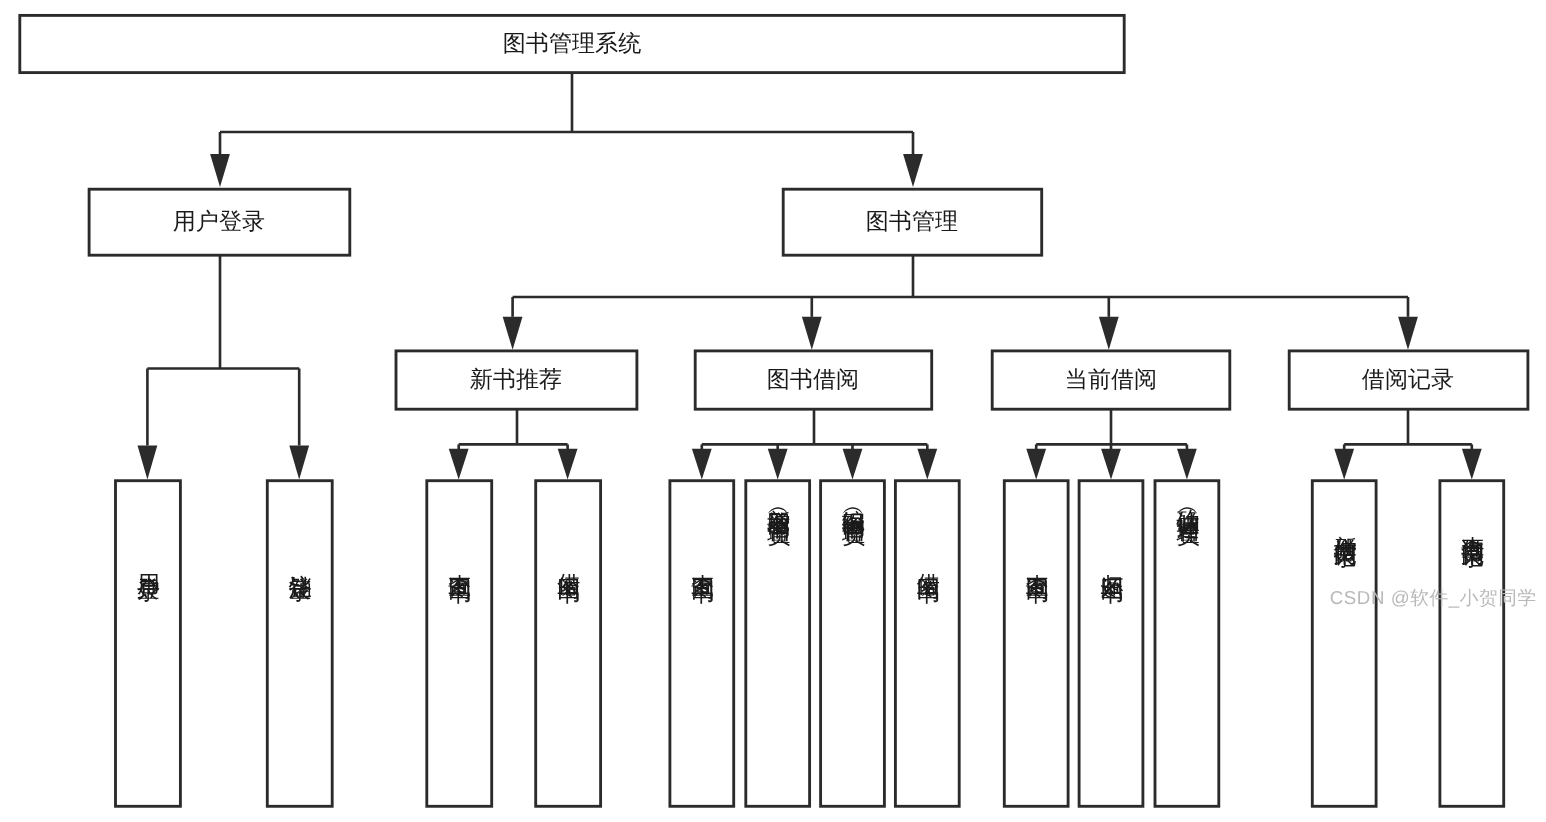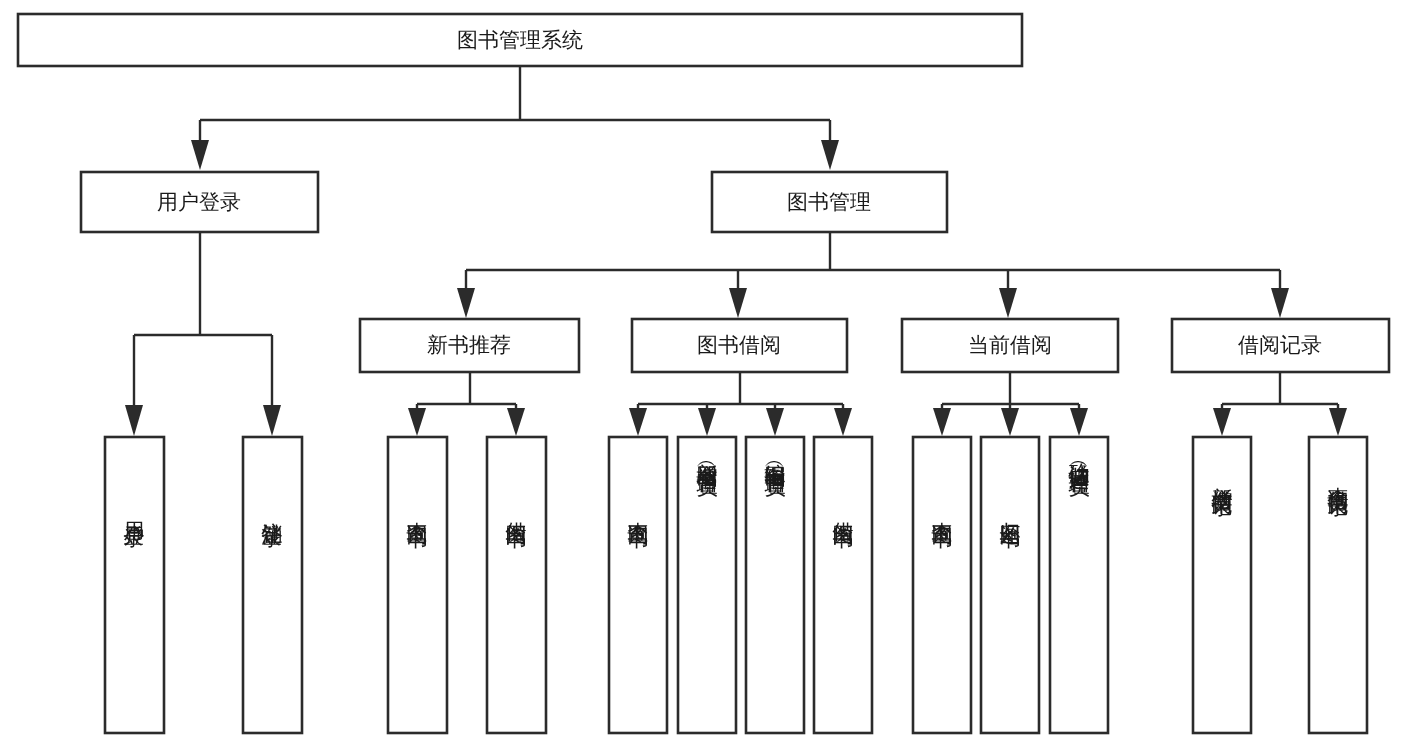--- a/index.html
+++ b/index.html
@@ -203,14 +203,15 @@
   <div class="leaf-label" style="left:765px; top:446px;">编辑图书（管理员）</div>
   <div class="leaf-label" style="left:833px; top:505px;">借阅图书</div>
 
   <div class="leaf-label" style="left:932px; top:505px;">查询图书</div>
   <div class="leaf-label" style="left:1000px; top:505px;">归还图书</div>
   <div class="leaf-label" style="left:1069px; top:446px;">确认归还（管理员）</div>
 
   <div class="leaf-label" style="left:1212px; top:470px;">新增借阅记录</div>
   <div class="leaf-label" style="left:1328px; top:470px;">查询借阅记录</div>
 
+  <div class="watermark">CSDN @软件_小贺同学</div>
 
 </div>
 
 </body></html>

